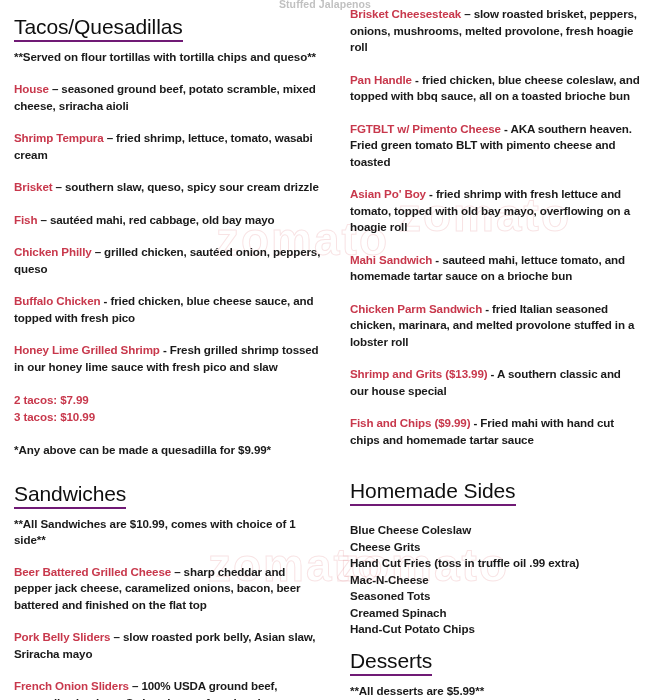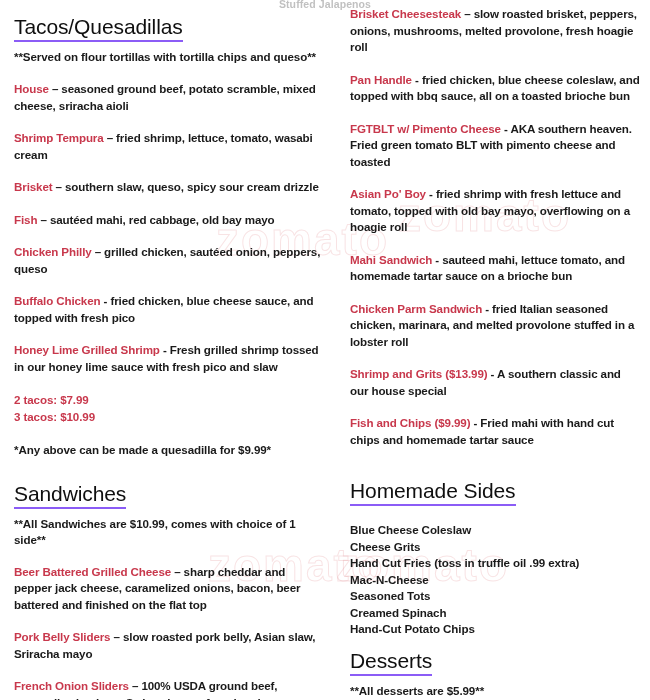--- a/index.html
+++ b/index.html
@@ -74,21 +74,21 @@
   .col-right { left: 338px; width: 312px; padding: 0px 8px 0 12px; }
 
   
   h2.section-title {
     font-size: 21px;
     font-weight: 400;
     color: #0f0f0f;
     margin: 0 0 4px 0;
     padding: 0 0 1px 0;
     display: inline-block;
-    border-bottom: 2px solid #8b5cf6;
+    border-bottom: 2px solid #701a75;
     letter-spacing: -0.1px;
     line-height: 25px;
   }
   .section { margin: 0; }
 
   .section-note {
     font-size: 11.6px;
     font-weight: 700;
     color: #1a1a1a;
     line-height: 16px;

